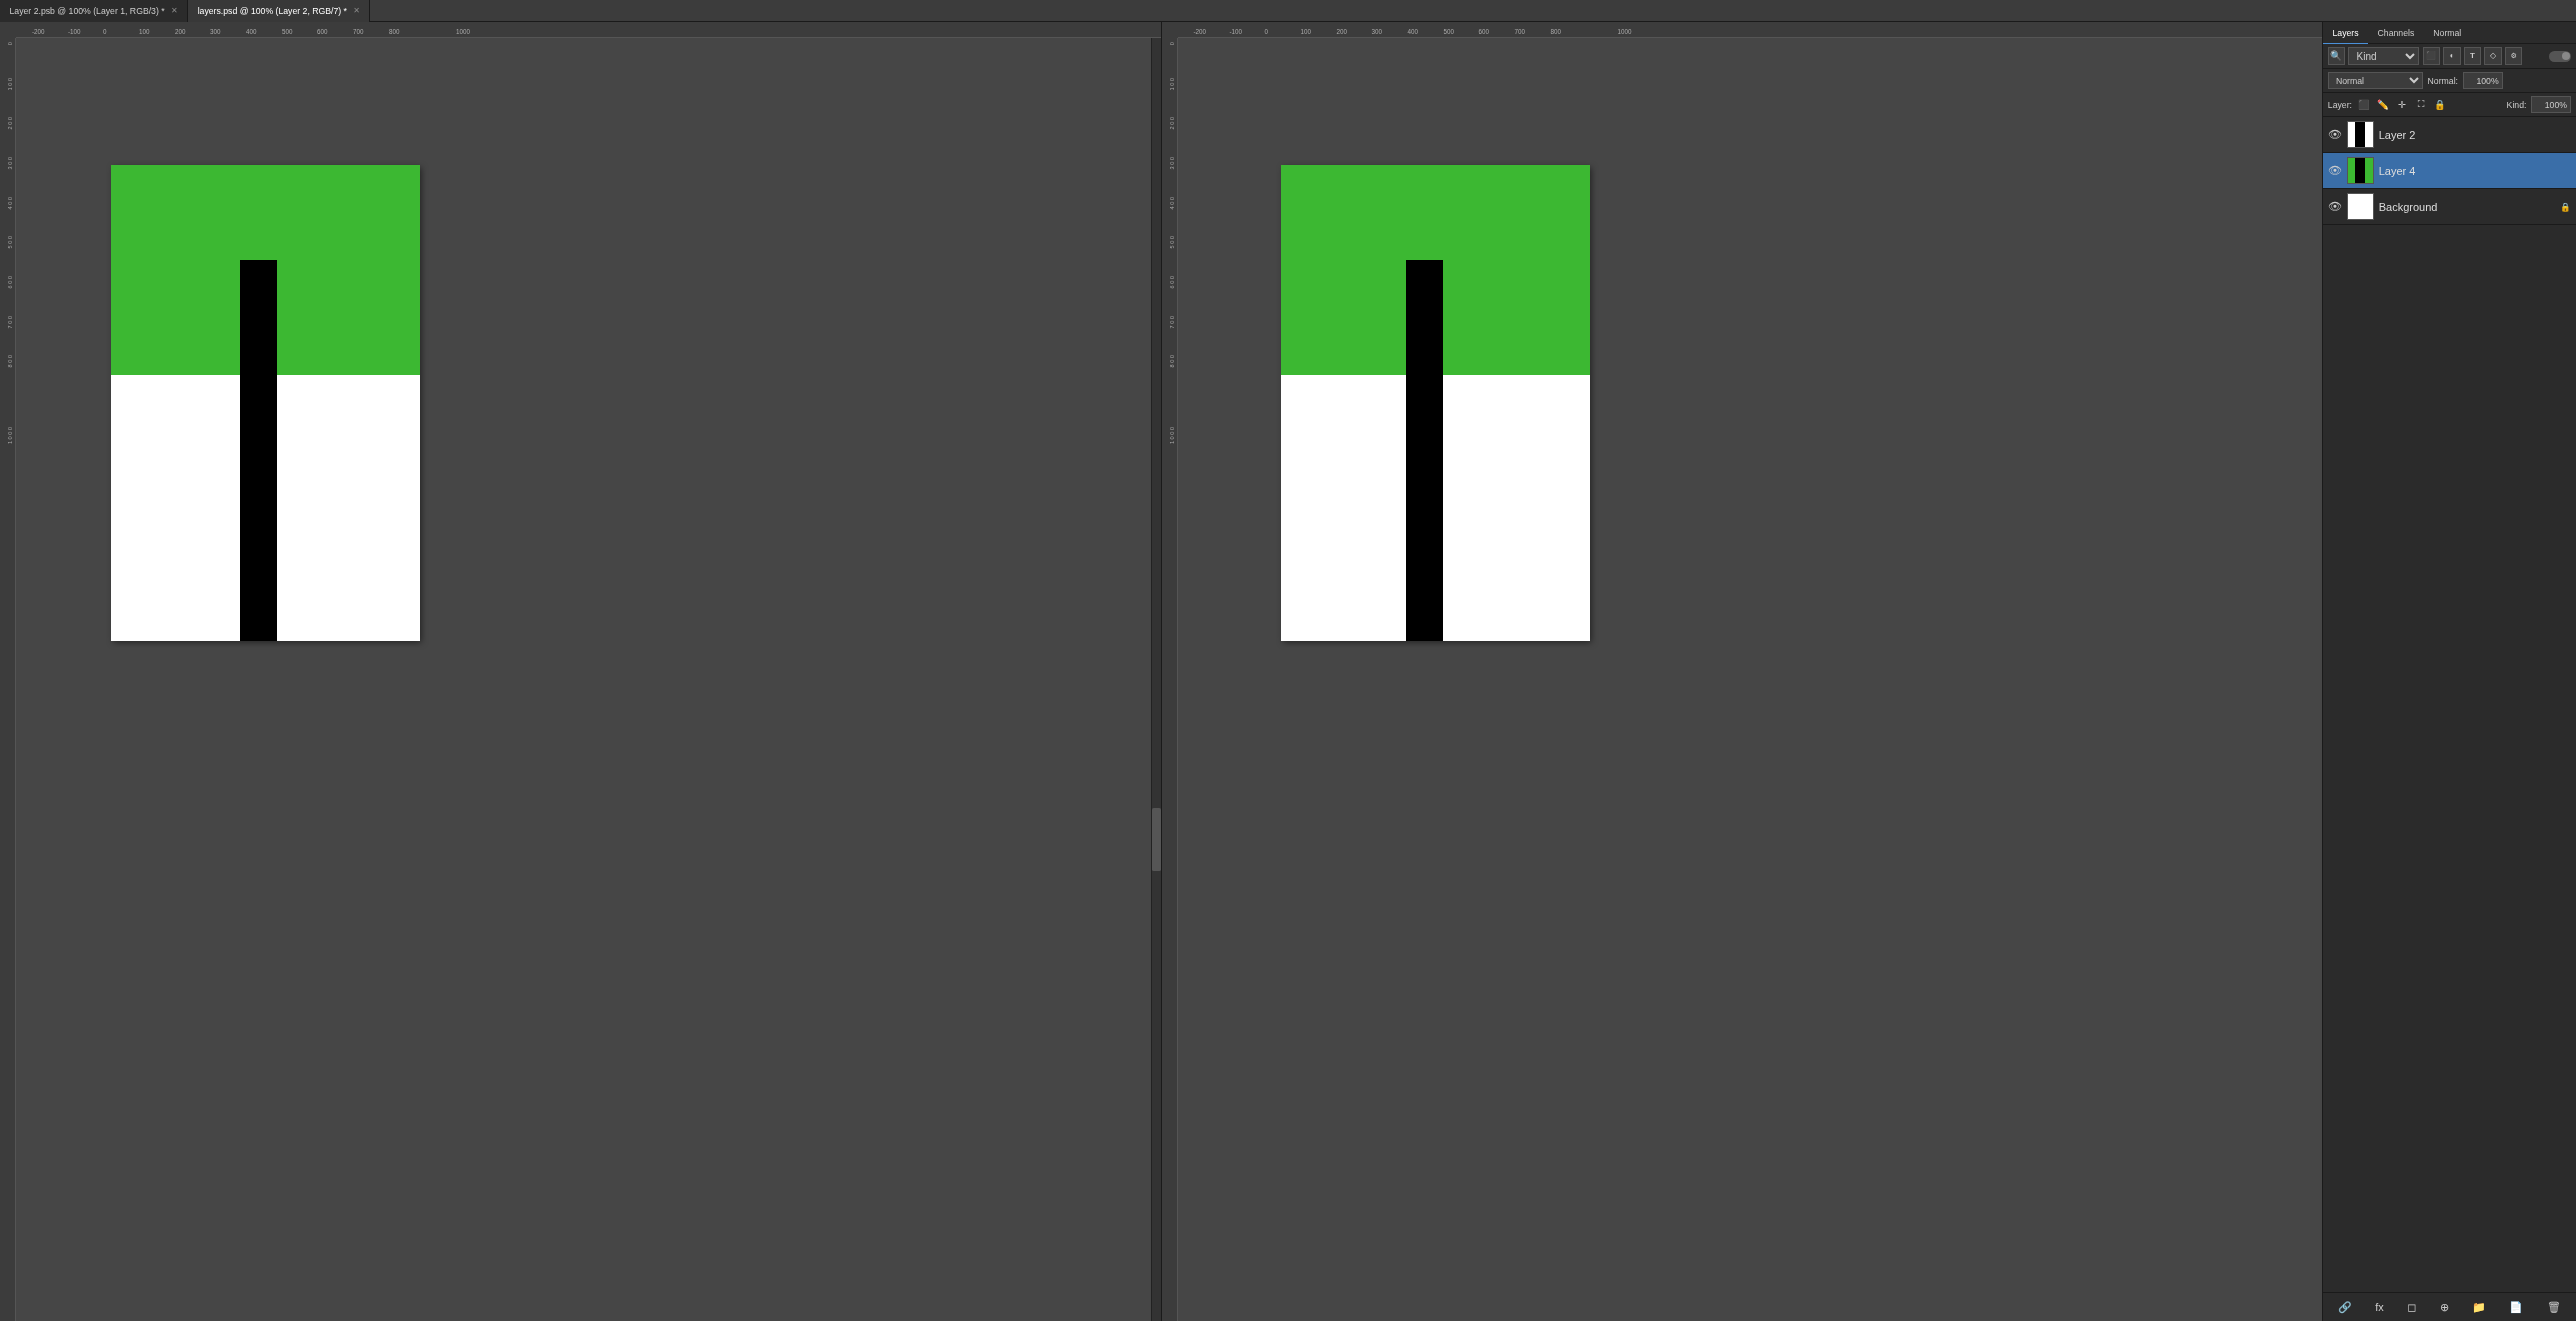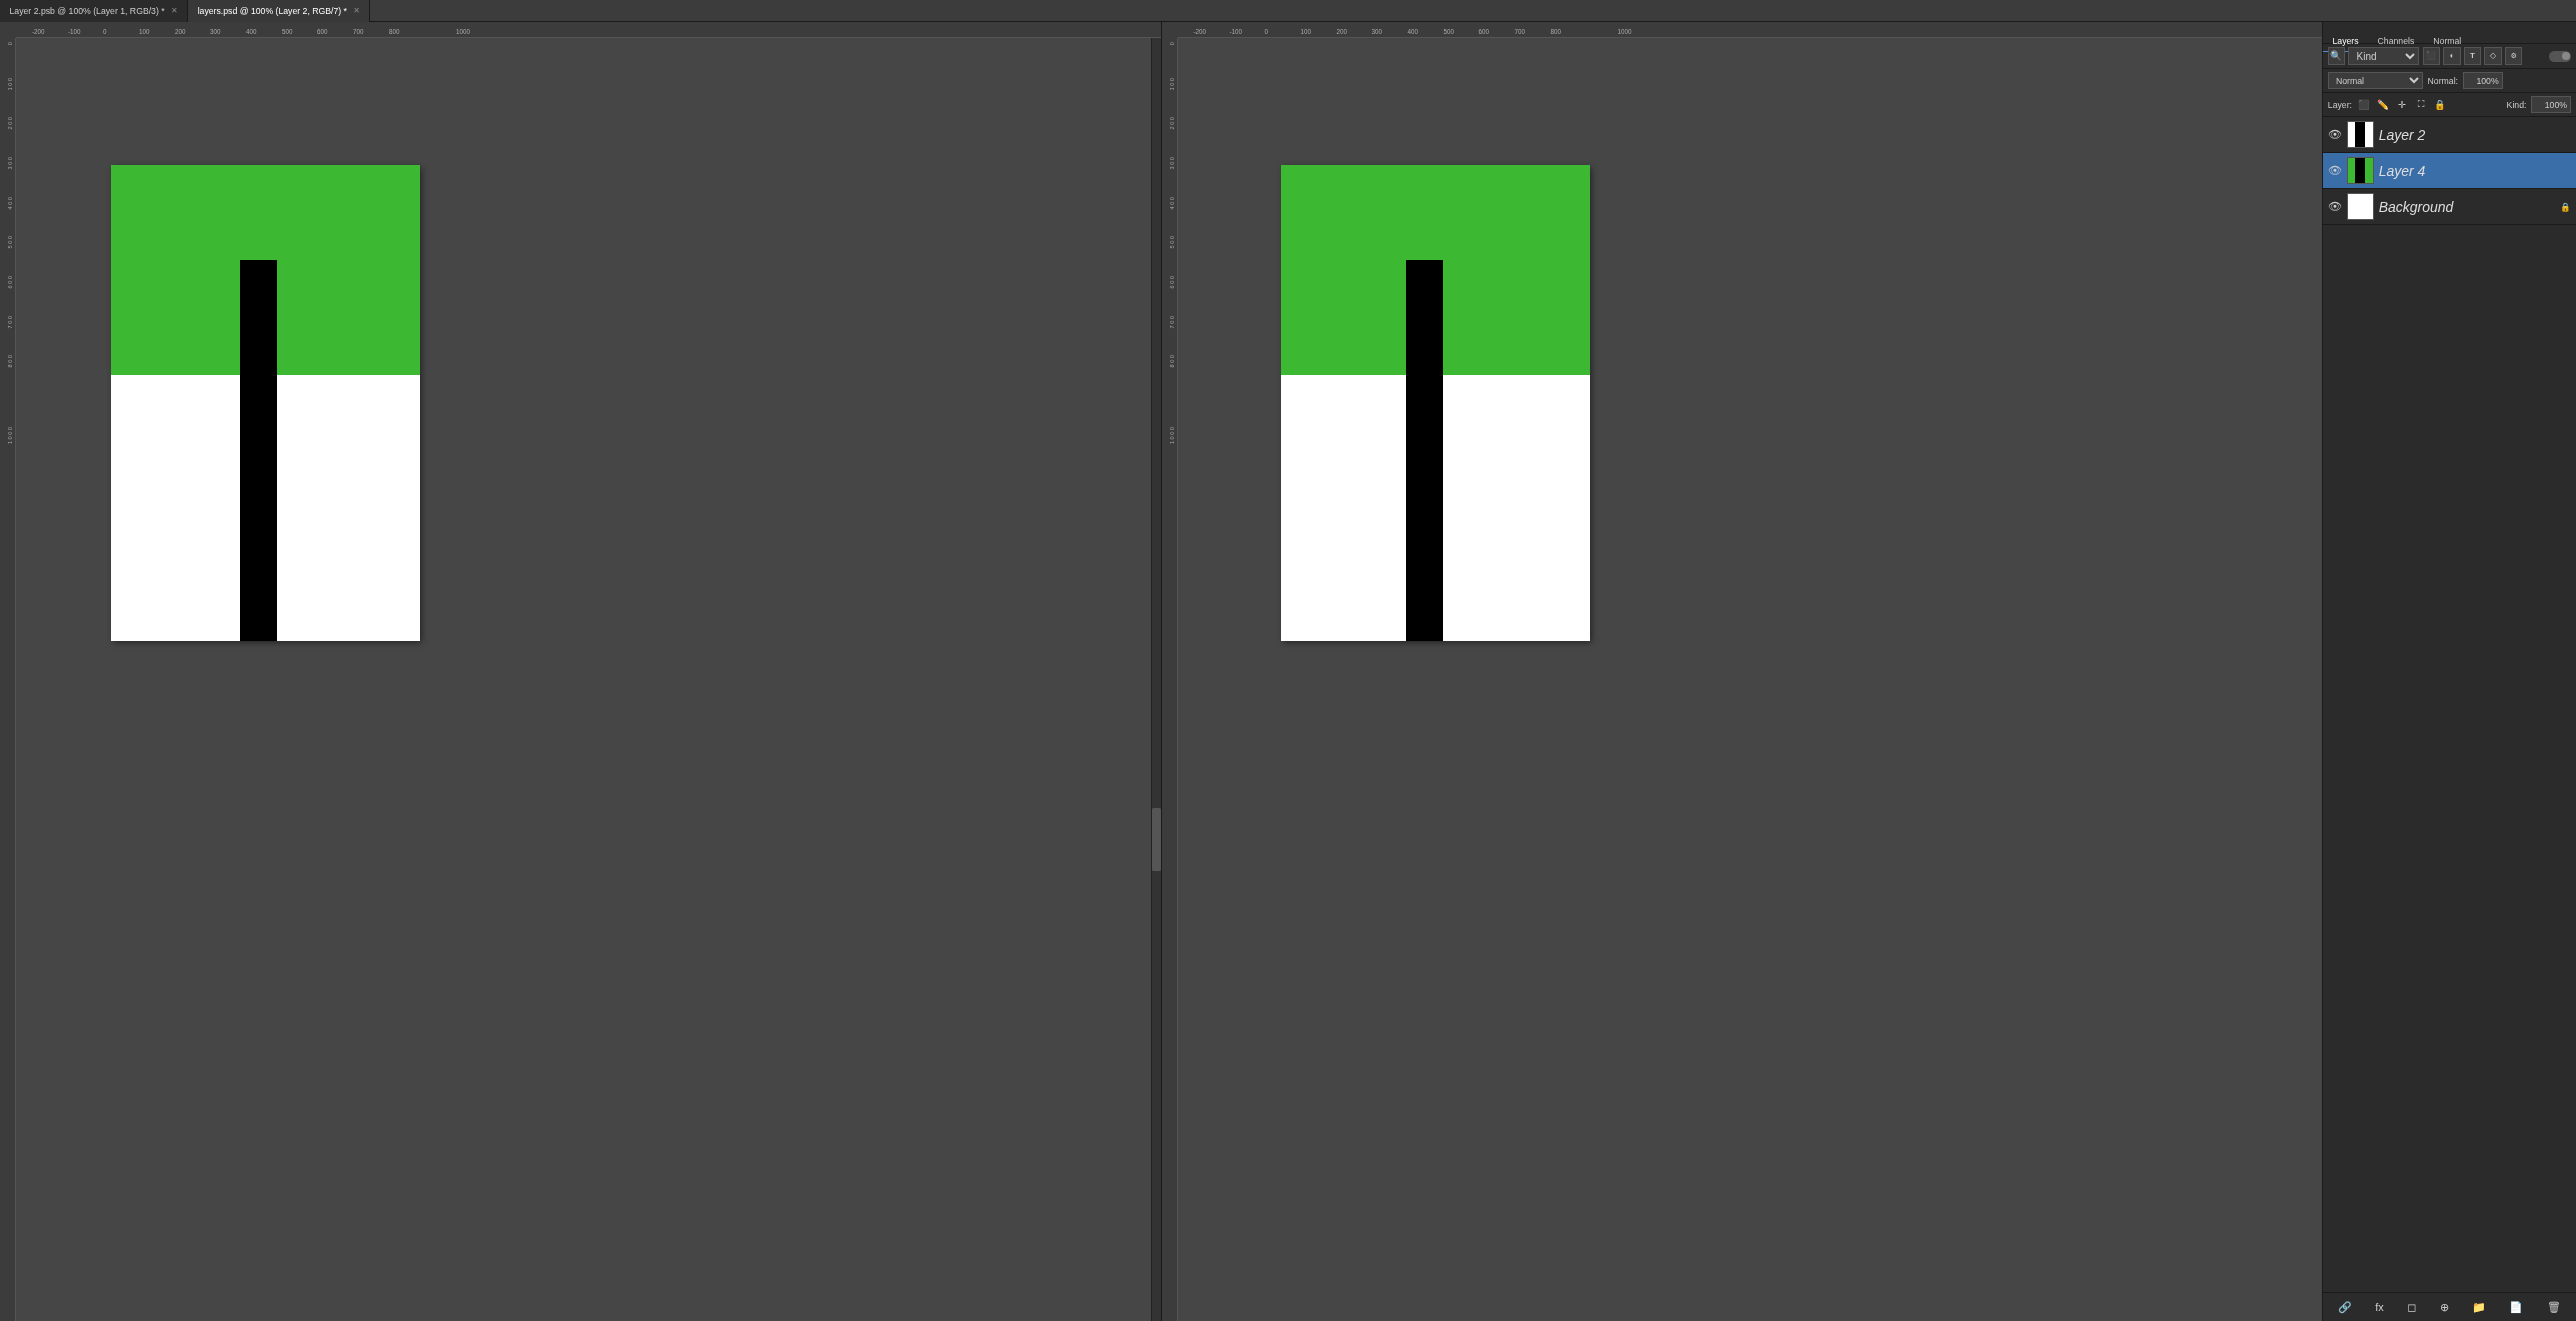--- a/index.html
+++ b/index.html
@@ -137,21 +137,20 @@
 
     .panel-tab {
       padding: 0 9.5px;
       display: flex;
       align-items: center;
       height: 22px;
       font-size: 8.7px;
       color: #ccc;
       cursor: pointer;
       border-bottom: 1.6px solid transparent;
-      margin-top: 8px;
     }
 
     .panel-tab.active {
       color: #fff;
       border-bottom: 1.6px solid #4a90d9;
     }
 
     
     .layer-filter-bar {
       display: flex;
@@ -302,23 +301,22 @@
       width: 27px;
       height: 27px;
       border: 0.8px solid #555;
       flex-shrink: 0;
       position: relative;
       overflow: hidden;
     }
 
     .layer-name {
       flex: 1;
-      font-size: 14px;
+      font-size: 11px;
       color: #ddd;
-      font-style: italic;
     }
 
     
     .thumb-layer2 {
       width: 100%;
       height: 100%;
       background: #fff;
       position: relative;
     }
 

